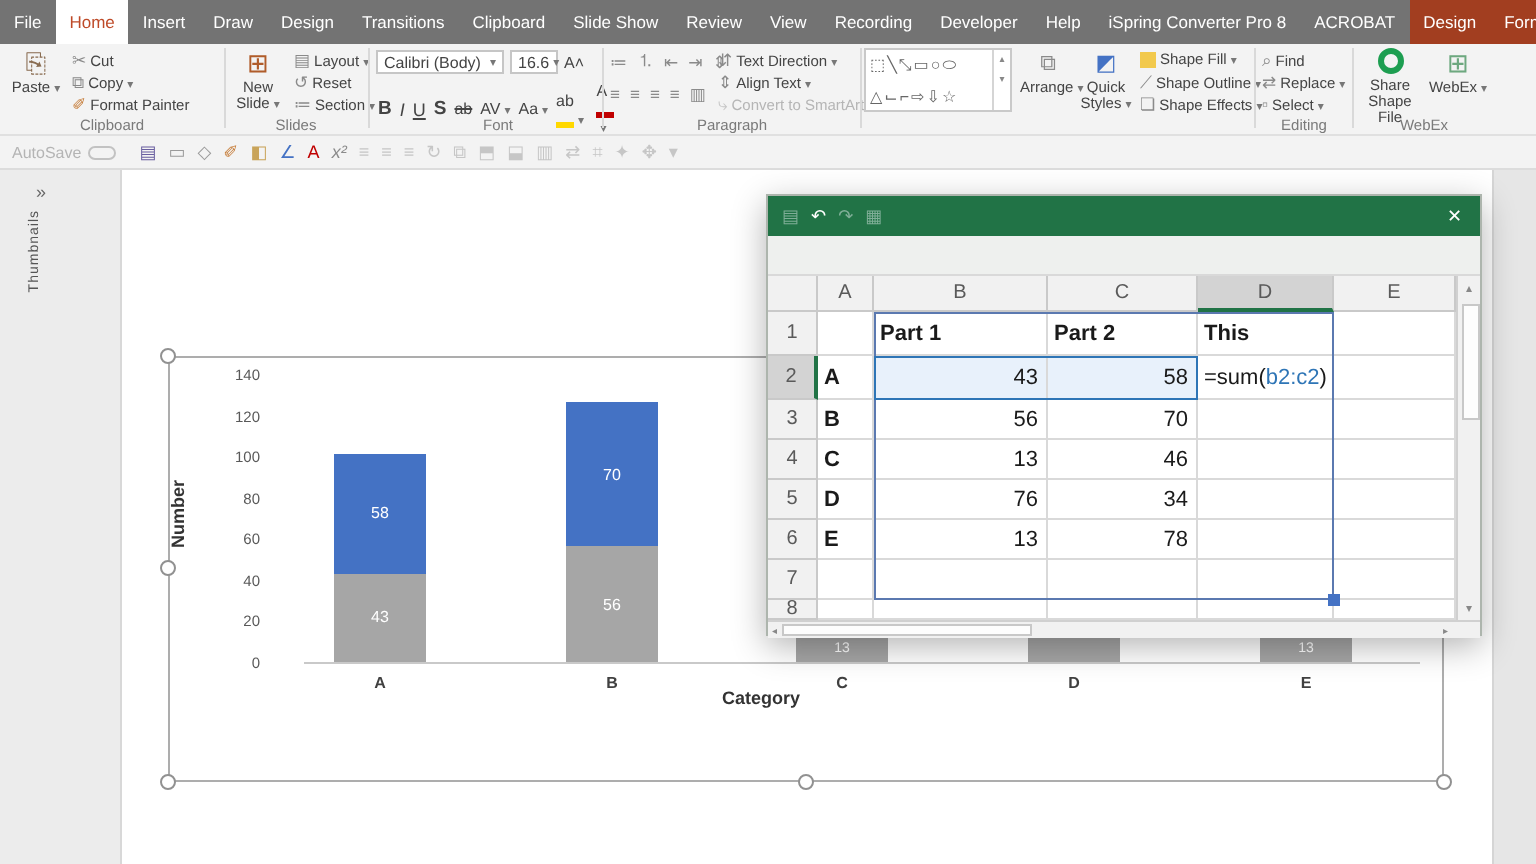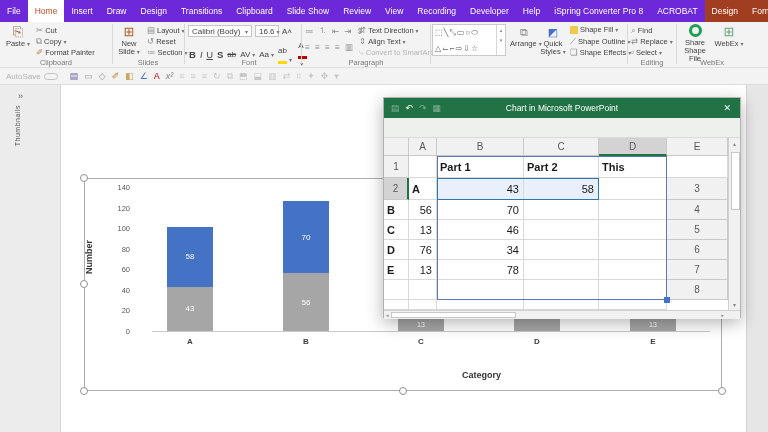--- a/index.html
+++ b/index.html
@@ -1,20 +1,20 @@
 <!DOCTYPE html>
 <html><head>
 <meta charset="utf-8">
 <style>
   * { margin:0; padding:0; box-sizing:border-box; font-family:"Liberation Sans", sans-serif; }
   html,body { background:#d8d8d8; }
   .screen { position:relative; width:768px; height:432px; background:#f3f3f3; overflow:hidden; }
 
   
-  .tabbar { position:absolute; left:0; top:0; width:768px; height:22px; background:#6d28d9; display:flex; align-items:stretch; color:#fff; font-size:8.5px; }
+  .tabbar { position:absolute; left:0; top:0; width:768px; height:22px; background:#737373; display:flex; align-items:stretch; color:#fff; font-size:8.5px; }
   .tab { padding:0 7px; display:flex; align-items:center; white-space:nowrap; cursor:pointer; }
   .tab.active { background:#fff; color:#BE4A28; }
   .tab.context { background:#A23E20; }
 
   
   .ribbon { position:absolute; left:0; top:22px; width:768px; height:46px; background:#f3f3f3; border-bottom:1px solid #e0e0e0; font-size:8px; color:#444; }
   .rdiv { position:absolute; top:2px; height:40px; width:1px; background:#d9d9d9; }
   .glabel { position:absolute; top:36px; width:100%; text-align:center; font-size:7.5px; color:#7a7a7a; }
   .group { position:absolute; top:0; height:46px; }
   .bigbtn { position:absolute; top:2px; width:30px; text-align:center; cursor:pointer; }
@@ -367,31 +367,30 @@
     </div>
   <div class="seg" style="left:630px;top:317.6px;width:46px;height:13.4px;background:#A6A6A6">
       <span class="seglab" style="font-size:7px">13</span>
     </div>
 
   <div class="catlab" style="left:167px;top:337px">A</div>
   <div class="catlab" style="left:283px;top:337px">B</div>
   <div class="catlab" style="left:398px;top:337px">C</div>
   <div class="catlab" style="left:514px;top:337px">D</div>
   <div class="catlab" style="left:630px;top:337px">E</div>
-  <div class="axtitle" style="left:361px;top:370px;width:140px;text-align:right">Category</div>
+  <div class="axtitle" style="left:361px;top:344px;width:140px;text-align:left">Category</div>
 
   <div class="excel">
     <div class="xtitle">
       <div class="xt-icons">
         <span>▤</span>
         <span class="bright">↶</span>
         <span>↷</span>
         <span>▦</span>
       </div>
-      <div class="xt-text">Chart in Microsoft PowerPoint</div>
       <div class="xt-close">✕</div>
     </div>
     <div class="xstrip"></div>
     <div class="gridwrap">
       <div class="sheet">
         <div class="ch"></div>
         <div class="ch">A</div>
         <div class="ch">B</div>
         <div class="ch">C</div>
         <div class="ch sel">D</div>
@@ -401,20 +400,26 @@
         <div class="cl"></div>
         <div class="cl b">Part 1</div>
         <div class="cl b">Part 2</div>
         <div class="cl b">This</div>
         <div class="cl"></div>
 
         <div class="rh sel">2</div>
         <div class="cl b">A</div>
         <div class="cl num ref">43</div>
         <div class="cl num ref">58</div>
+        <div class="cl formula">
+            <span>=sum(</span>
+            <span class="fref">b2:c2</span>
+            <span>)</span>
+            <span class="caret"></span>
+          </div>
         <div class="cl"></div>
 
         <div class="rh">3</div>
         <div class="cl b">B</div>
         <div class="cl num">56</div>
         <div class="cl num">70</div>
         <div class="cl"></div>
         <div class="cl"></div>
 
         <div class="rh">4</div>

